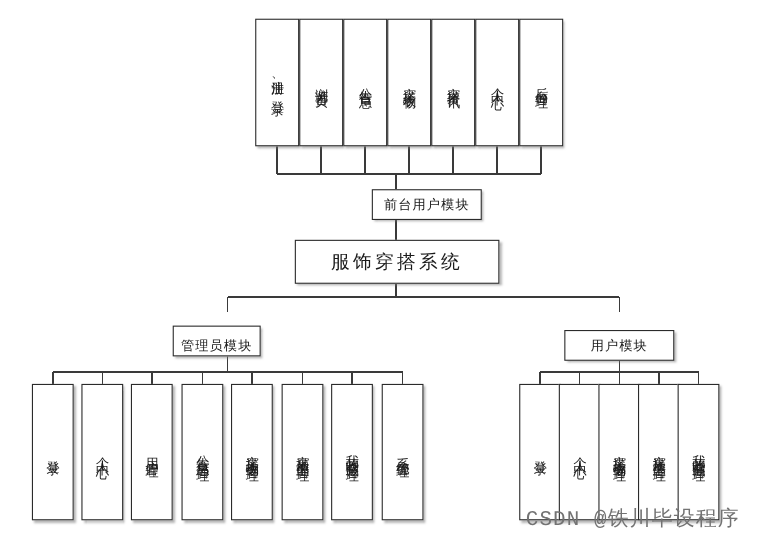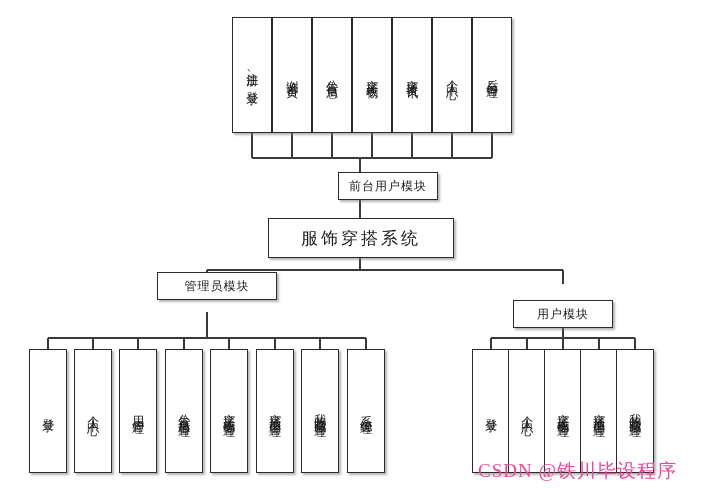--- a/index.html
+++ b/index.html
@@ -63,25 +63,25 @@
   .node.title-node {
     font-size: 17px;
     letter-spacing: 3px;
     white-space: nowrap;
   }
   .watermark {
     position: absolute;
     left: 478px;
     top: 458px;
     font-size: 19px;
-    color: #ec4899;
+    color: #737373;
     letter-spacing: 1px;
     white-space: nowrap;
     z-index: 5;
-    font-family: Liberation Serif, serif;
+    font-family: Liberation Mono, monospace;
   }
 </style>
 </head>
 <body>
 
 <div id="diagram">
 
   <svg class="connectors" viewBox="0 0 704 490" xmlns="http://www.w3.org/2000/svg">
     <g stroke="#3a3a3a" stroke-width="1.4" fill="none" shape-rendering="crispEdges">
 
@@ -149,21 +149,21 @@
   </div>
 
   <div class="node horizontal" style="left:310px; top:172px; width:100px; height:28px;margin-left:28px;">
     <span>前台用户模块</span>
   </div>
 
   <div class="node title-node" style="left:268px; top:218px; width:186px; height:40px;">
     <span>服饰穿搭系统</span>
   </div>
 
-  <div class="node horizontal" style="left:157px; top:272px; width:120px; height:28px;">
+  <div class="node horizontal" style="left:157px; top:296px; width:80px; height:28px;align-items:flex-end;">
     <span>管理员模块</span>
   </div>
   <div class="node horizontal" style="left:513px; top:300px; width:100px; height:28px;">
     <span>用户模块</span>
   </div>
 
   <div class="node vertical" style="left:29px; top:349px; width:38px; height:124px;">
     <span class="label">登录</span>
   </div>
   <div class="node vertical" style="left:74px; top:349px; width:38px; height:124px;">

